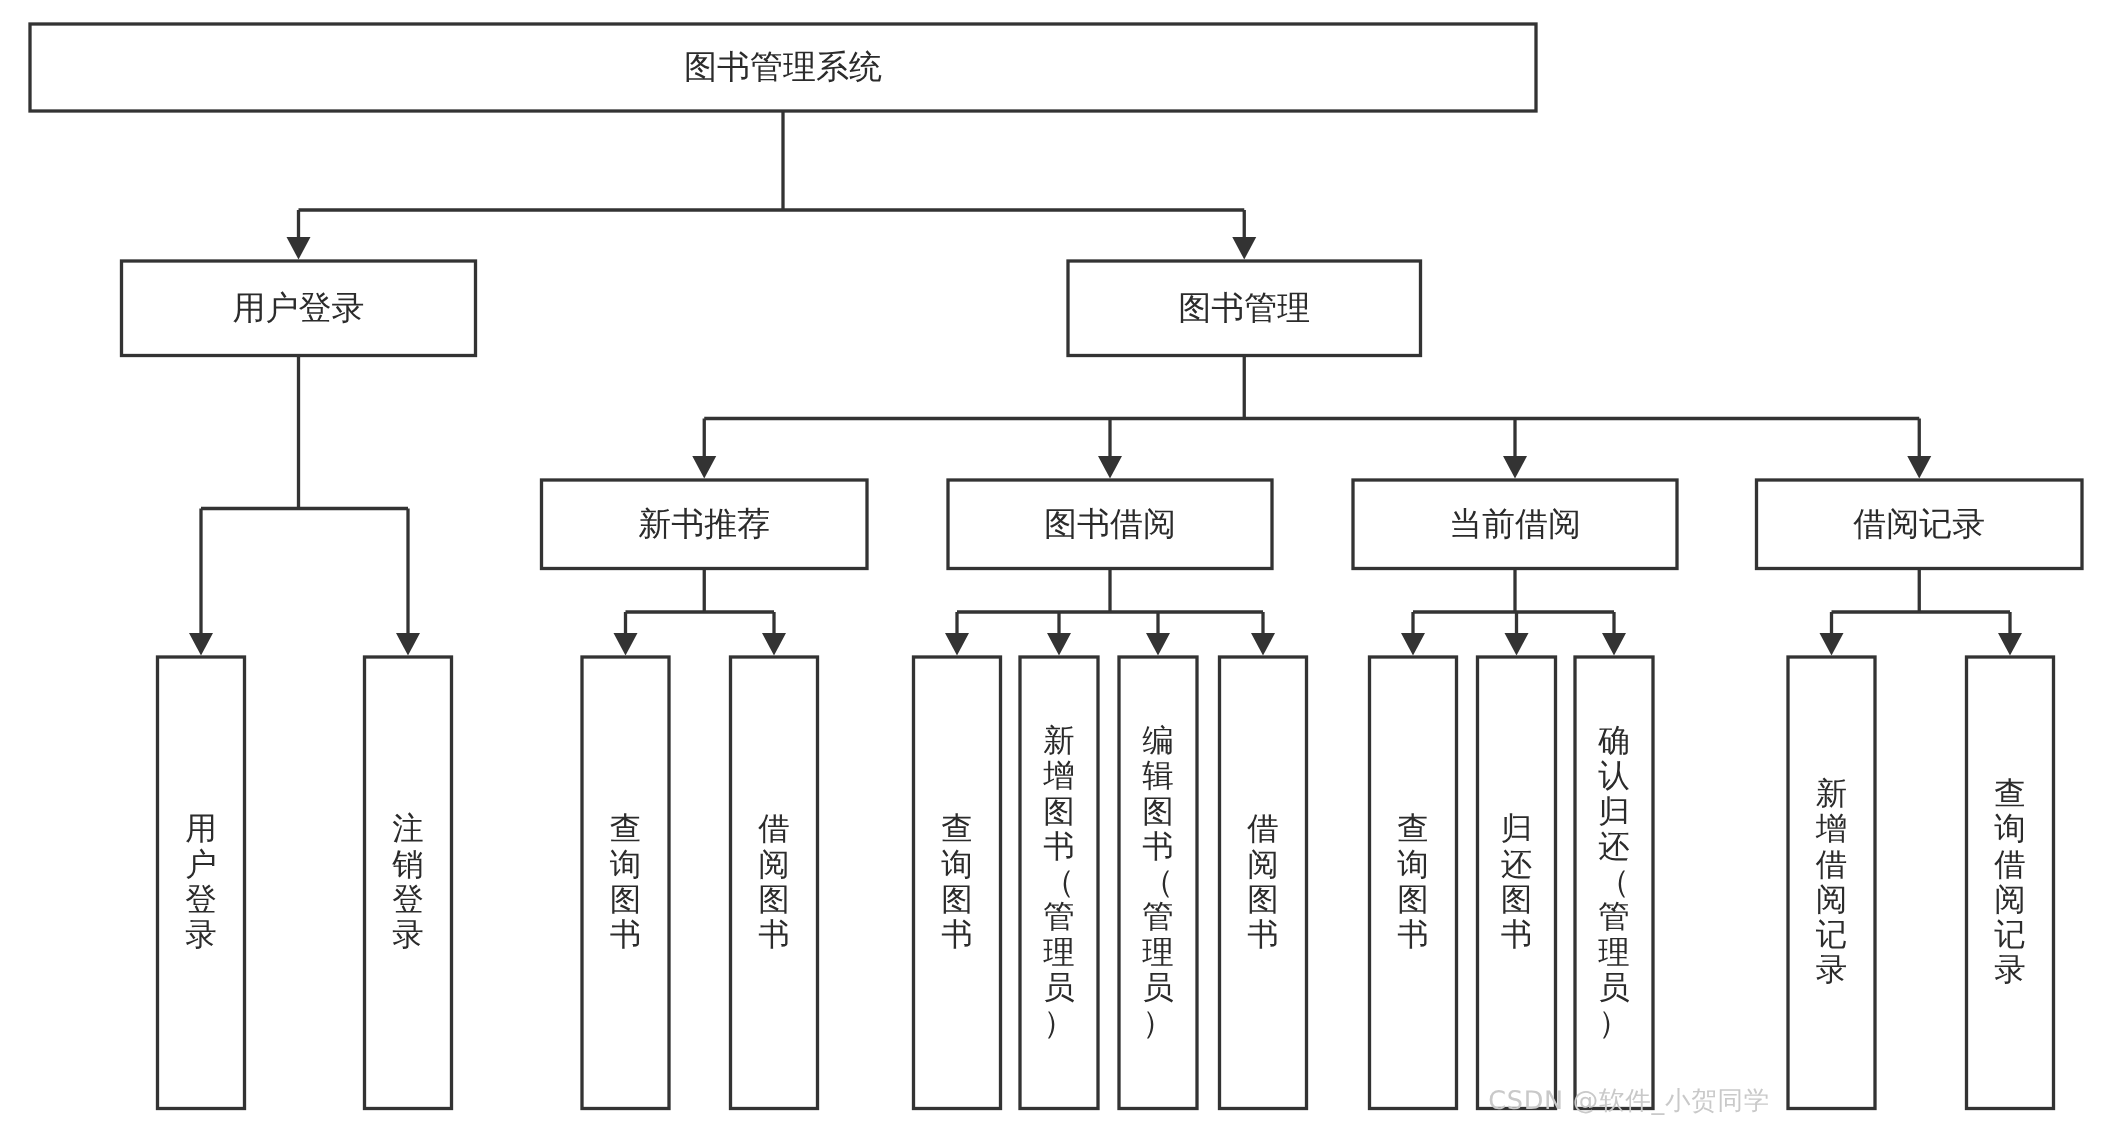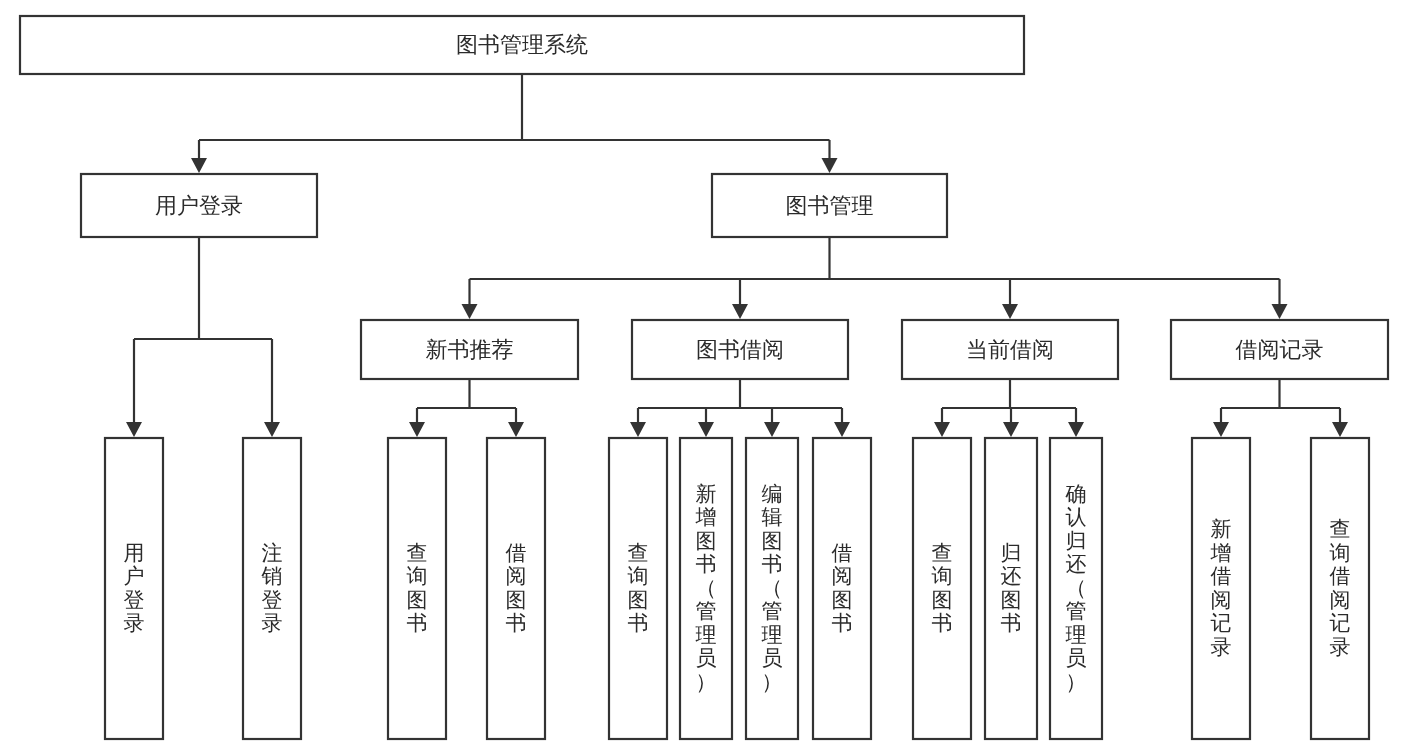--- a/index.html
+++ b/index.html
@@ -221,13 +221,14 @@
         <g>
           <rect x="1192" y="434" width="58" height="301" class="node-box"></rect>
           <text x="1221" y="532" class="node-label-vert"><tspan x="1221" dy="0">新</tspan><tspan x="1221" dy="23.5">增</tspan><tspan x="1221" dy="23.5">借</tspan><tspan x="1221" dy="23.5">阅</tspan><tspan x="1221" dy="23.5">记</tspan><tspan x="1221" dy="23.5">录</tspan></text>
         </g>
         <g>
           <rect x="1311" y="434" width="58" height="301" class="node-box"></rect>
           <text x="1340" y="532" class="node-label-vert"><tspan x="1340" dy="0">查</tspan><tspan x="1340" dy="23.5">询</tspan><tspan x="1340" dy="23.5">借</tspan><tspan x="1340" dy="23.5">阅</tspan><tspan x="1340" dy="23.5">记</tspan><tspan x="1340" dy="23.5">录</tspan></text>
         </g>
       </g>
   </svg>
+  <div class="watermark">CSDN @软件_小贺同学</div>
 </div>
 
 </body></html>

